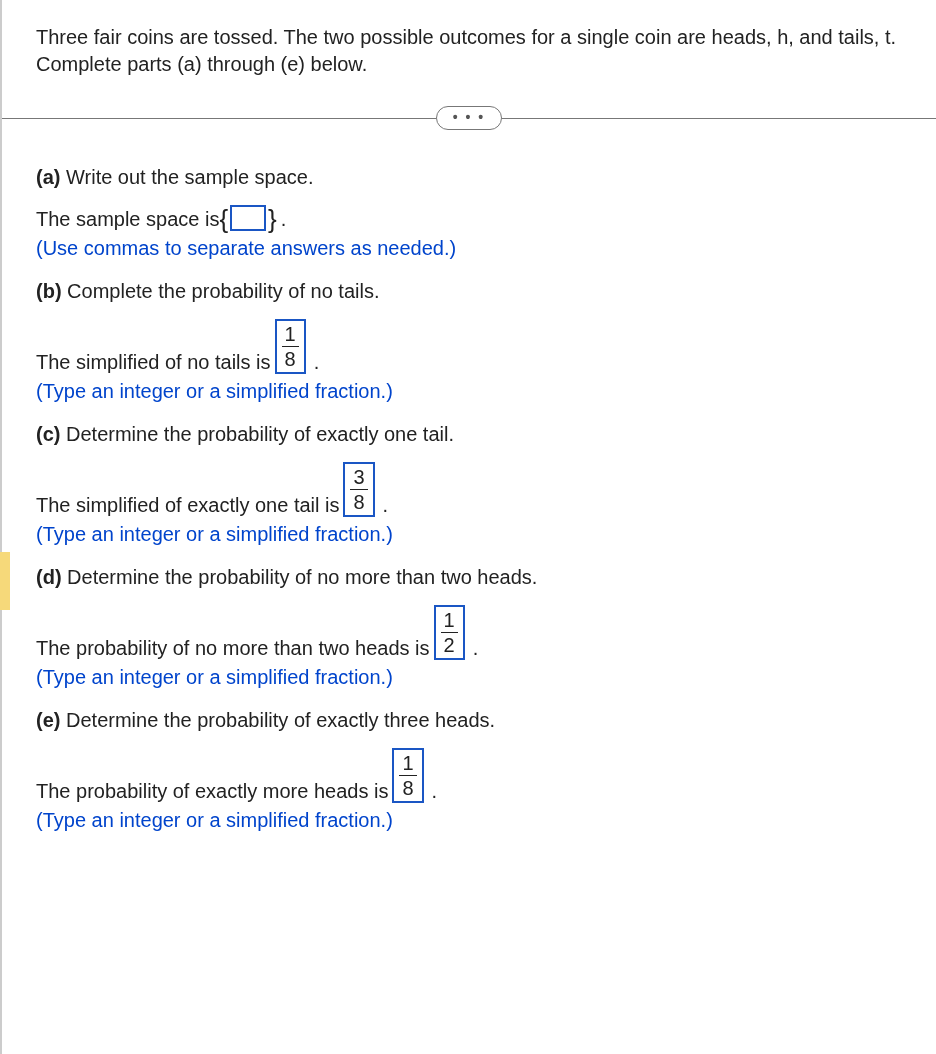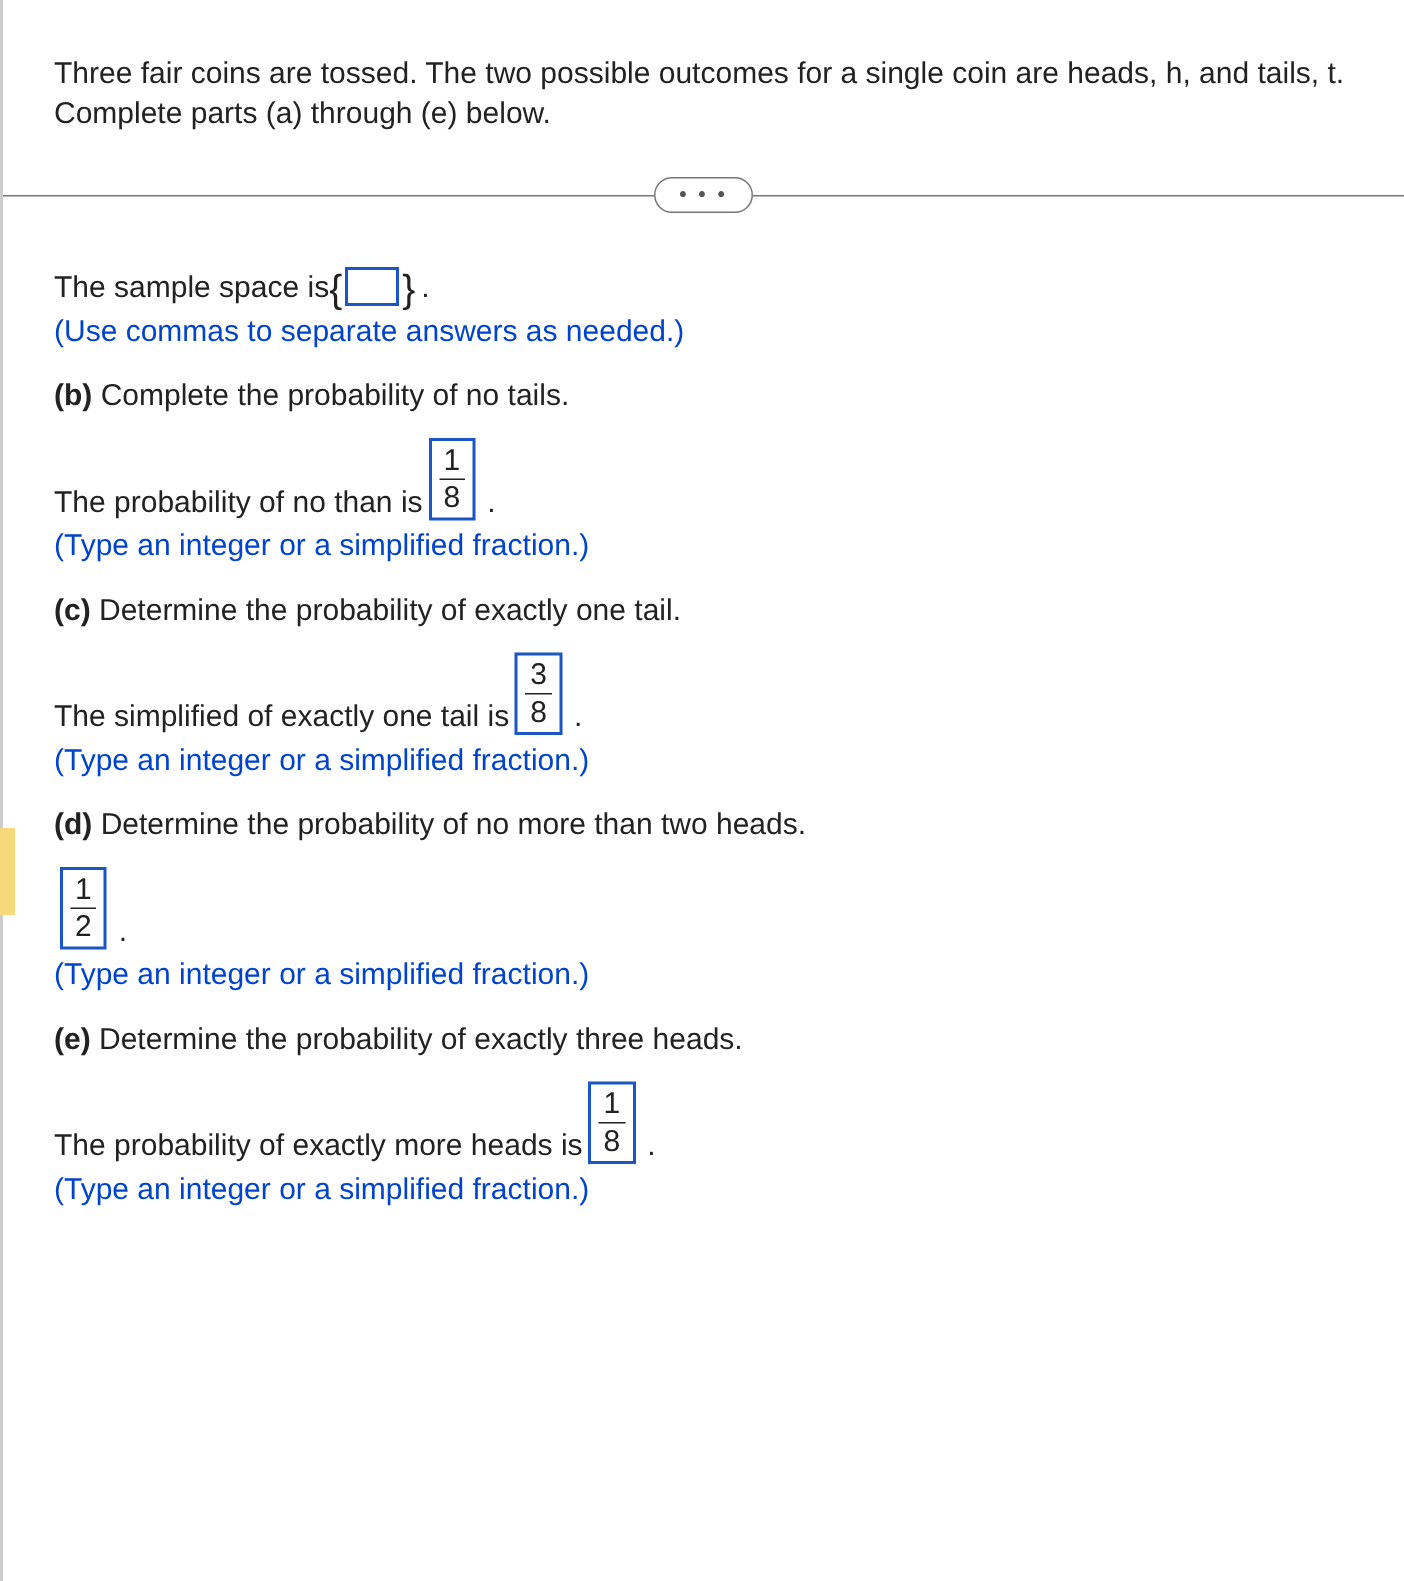--- a/index.html
+++ b/index.html
@@ -5,21 +5,21 @@
   * { box-sizing: border-box; }
   body {
     margin: 0;
     font-family: Arial, Helvetica, sans-serif;
     font-size: 20px;
     color: #222;
     background: #fff;
     width: 936px;
   }
   .page {
-    padding: 36px 28px 28px 34px;
+    padding: 24px 28px 28px 34px;
     border-left: 2px solid #ccc;
     position: relative;
     min-height: 1054px;
   }
   .yellow-tab {
     position: absolute;
     left: -2px;
     top: 552px;
     width: 10px;
     height: 58px;
@@ -99,34 +99,37 @@
   <div class="intro">Three fair coins are tossed. The two possible outcomes for a single coin are heads, h, and tails, t. Complete parts (a) through (e) below.</div>
 
   <div class="divider-wrap">
     <div class="divider-line"></div>
     <div class="ellipsis-pill">
       <span>•&nbsp;•&nbsp;•</span>
     </div>
     <div class="divider-line"></div>
   </div>
 
+  <div class="part-q">
+    <span class="bold">(a)</span><span> Write out the sample space.</span>
+  </div>
   <div class="answer-line">
     <span>The sample space is </span>
     <span class="brace">{</span>
     <span class="input-box"></span>
     <span class="brace">}</span>
     <span class="period">.</span>
   </div>
   <div class="hint">(Use commas to separate answers as needed.)</div>
 
   <div class="part-q">
     <span class="bold">(b)</span><span> Complete the probability of no tails.</span>
   </div>
   <div class="answer-line">
-    <span>The probability of no than is </span>
+    <span>The simplified of no tails is </span>
     <span class="frac">
       <span class="num">1</span>
       <span class="den">8</span>
     </span>
     <span class="period">.</span>
   </div>
   <div class="hint">(Type an integer or a simplified fraction.)</div>
 
   <div class="part-q">
     <span class="bold">(c)</span><span> Determine the probability of exactly one tail.</span>
@@ -138,20 +141,21 @@
       <span class="den">8</span>
     </span>
     <span class="period">.</span>
   </div>
   <div class="hint">(Type an integer or a simplified fraction.)</div>
 
   <div class="part-q">
     <span class="bold">(d)</span><span> Determine the probability of no more than two heads.</span>
   </div>
   <div class="answer-line">
+    <span>The probability of no more than two heads is </span>
     <span class="frac">
       <span class="num">1</span>
       <span class="den">2</span>
     </span>
     <span class="period">.</span>
   </div>
   <div class="hint">(Type an integer or a simplified fraction.)</div>
 
   <div class="part-q">
     <span class="bold">(e)</span><span> Determine the probability of exactly three heads.</span>

